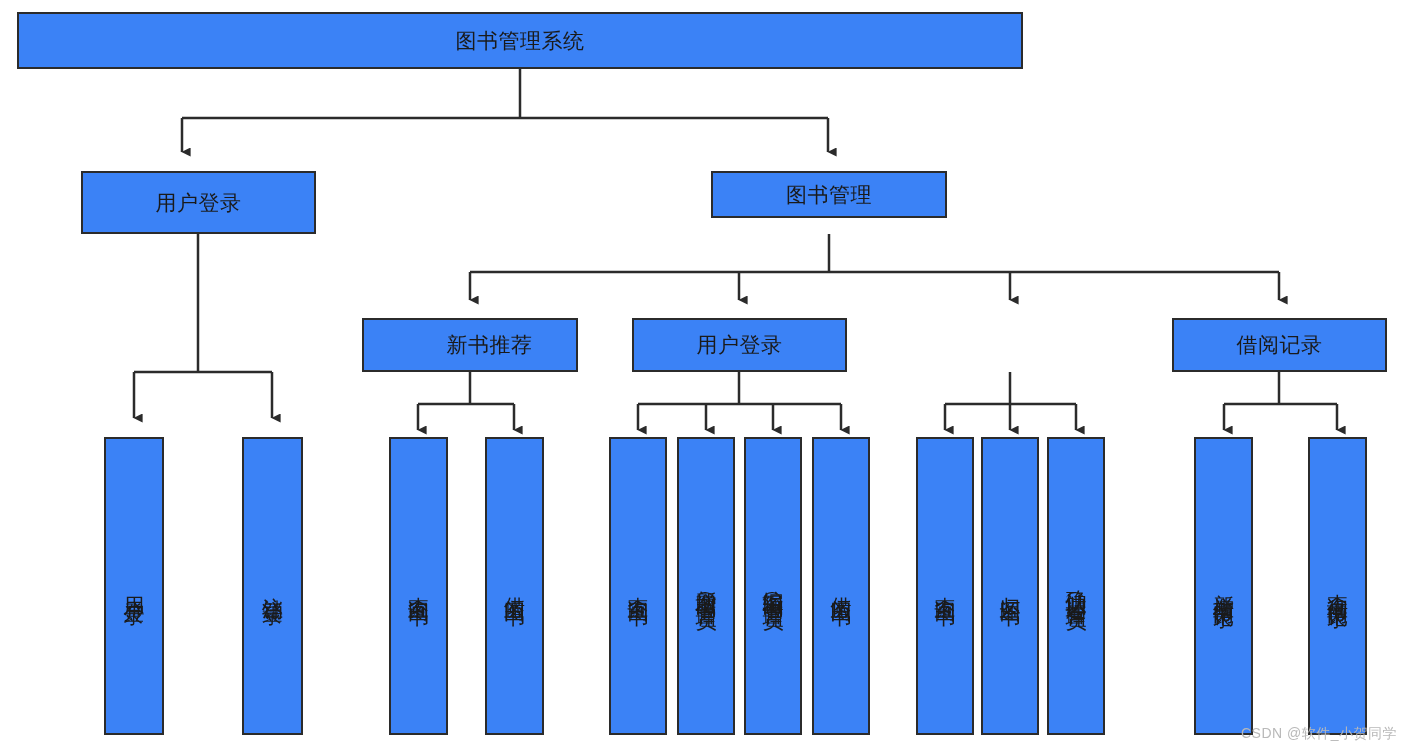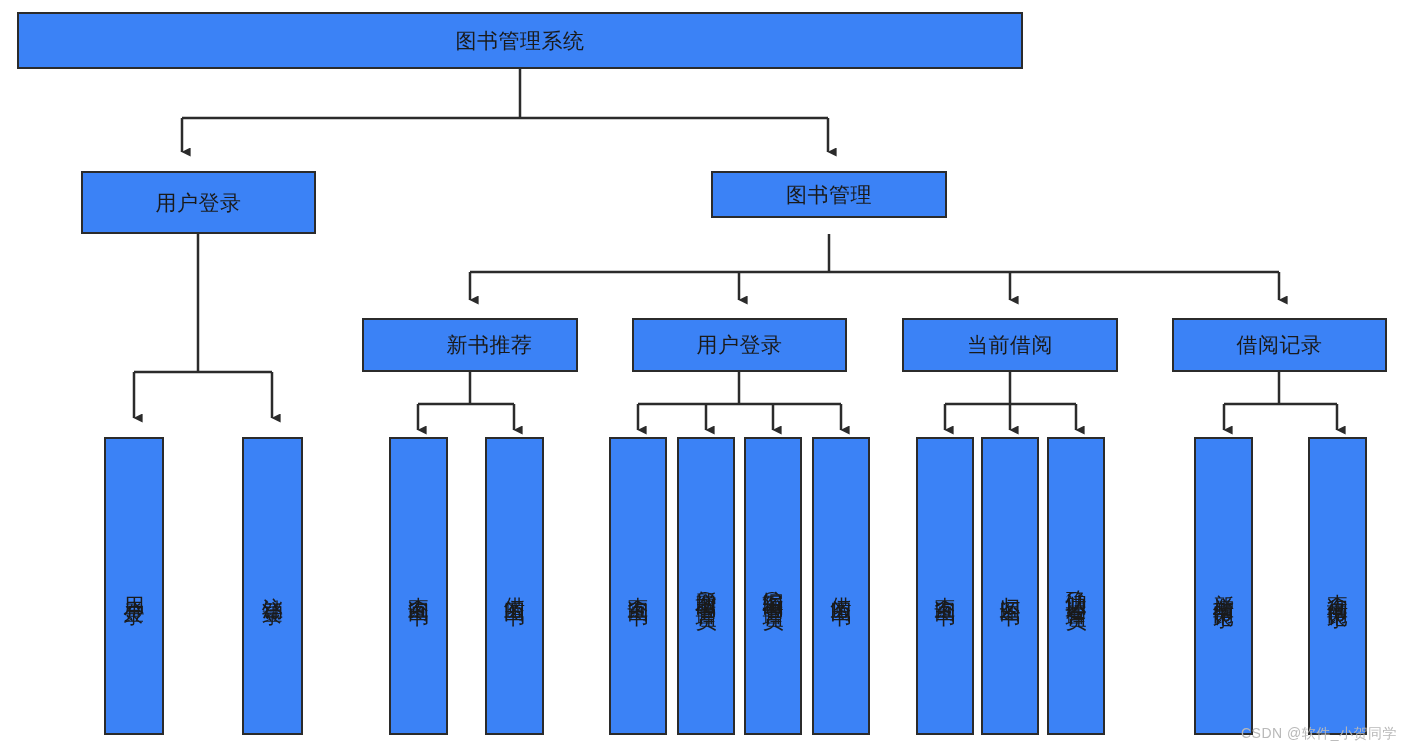--- a/index.html
+++ b/index.html
@@ -153,23 +153,20 @@
   <div class="node-box" style="left:711px; top:171px; width:236px; height:47px;">
     <span class="node-label-h">图书管理</span>
   </div>
 
   <div class="node-box" style="left:362px; top:318px; width:216px; height:54px;padding-left:39px;">
     <span class="node-label-h">新书推荐</span>
   </div>
   <div class="node-box" style="left:632px; top:318px; width:215px; height:54px;">
     <span class="node-label-h">用户登录</span>
   </div>
-  <div class="node-box" style="left:902px; top:318px; width:216px; height:54px;">
-    <span class="node-label-h">当前借阅</span>
-  </div>
   <div class="node-box" style="left:1172px; top:318px; width:215px; height:54px;">
     <span class="node-label-h">借阅记录</span>
   </div>
 
   <div class="node-box leaf" style="left:104px; top:437px; width:60px; height:298px;">
     <div class="leaf-inner">
       <span class="node-label-v">用户登录</span>
     </div>
   </div>
   <div class="node-box leaf" style="left:242px; top:437px; width:61px; height:298px;">

